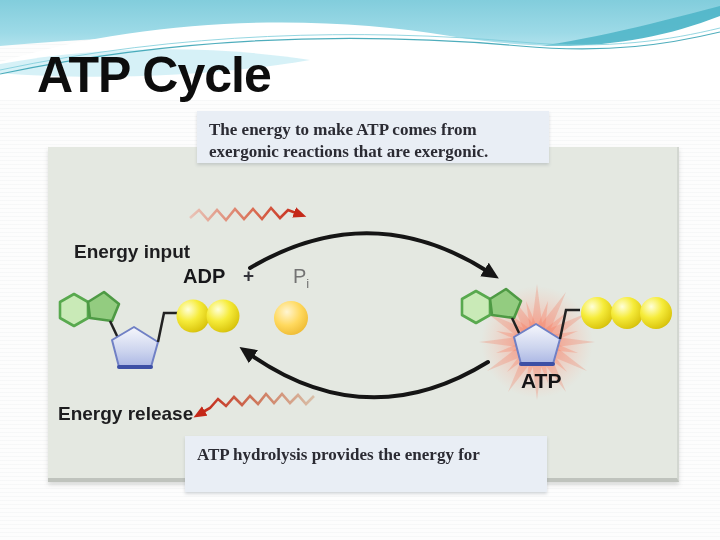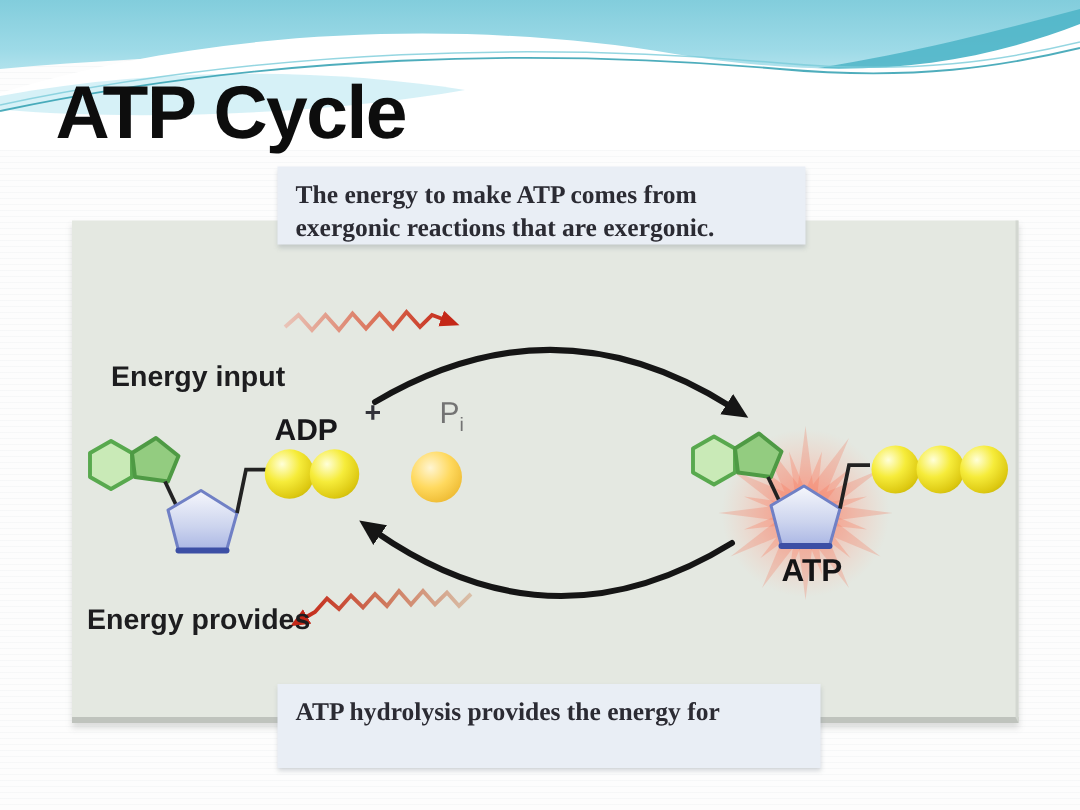--- a/index.html
+++ b/index.html
@@ -27,27 +27,27 @@
   }
   #diagram-svg{left:48px;top:147px;width:629px;height:331px;}
   
   .caption-box{
     background:var(--caption_bg,#e9eef5);
     box-shadow:0 2px 3px rgba(100,110,125,.25);
     font-family:"Liberation Serif",serif;font-weight:700;
     color:#2b2b33;font-size:17px;line-height:1.32;
     padding:8px 12px;box-sizing:border-box;text-align:left;
   }
-  #caption-top{left:185px;top:111px;width:352px;height:52px;}
-  #caption-bottom{left:185px;top:456px;width:362px;height:56px;}
+  #caption-top{left:197px;top:111px;width:352px;height:52px;}
+  #caption-bottom{left:185px;top:436px;width:362px;height:56px;}
   
   .lbl{color:#1d1d1f;}
   #energy-input-label{left:74px;top:195px;font-size:19px;font-weight:600;margin-top:46px;}
   #energy-release-label{left:58px;top:403px;font-size:19px;font-weight:600;}
-  #adp-label{left:183px;top:276px;font-size:20px;font-weight:600;color:#17171a;}
+  #adp-label{left:183px;top:265px;font-size:20px;font-weight:600;color:#17171a;}
   #plus-sign{left:243px;top:265px;font-size:19px;font-weight:600;color:#33333a;}
   #pi-label{left:293px;top:265px;font-size:20px;font-weight:400;color:#737373;}
   #pi-label sub{font-size:13px;}
   #atp-label{left:521px;top:369px;width:64px;text-align:left;font-size:21px;font-weight:700;color:#141416;}
 </style>
 </head>
 <body>
 
 <svg id="wave-header" class="abs" viewBox="0 0 720 100" preserveAspectRatio="none">
   <defs>
@@ -145,17 +145,17 @@
 
 <div id="caption-top" class="abs caption-box">
   <div>The energy to make ATP comes from</div>
   <div>exergonic reactions that are exergonic.</div>
 </div>
 <div id="caption-bottom" class="abs caption-box">
   <div>ATP hydrolysis provides the energy for</div>
 </div>
 
 <div id="energy-input-label" class="abs lbl">Energy input</div>
-<div id="energy-release-label" class="abs lbl">Energy provides</div>
+<div id="energy-release-label" class="abs lbl">Energy release</div>
 <div id="adp-label" class="abs lbl">ADP</div>
 <div id="plus-sign" class="abs lbl">+</div>
 <div id="pi-label" class="abs lbl"><span>P</span><sub>i</sub></div>
 <div id="atp-label" class="abs lbl">ATP</div>
 
 </body></html>

